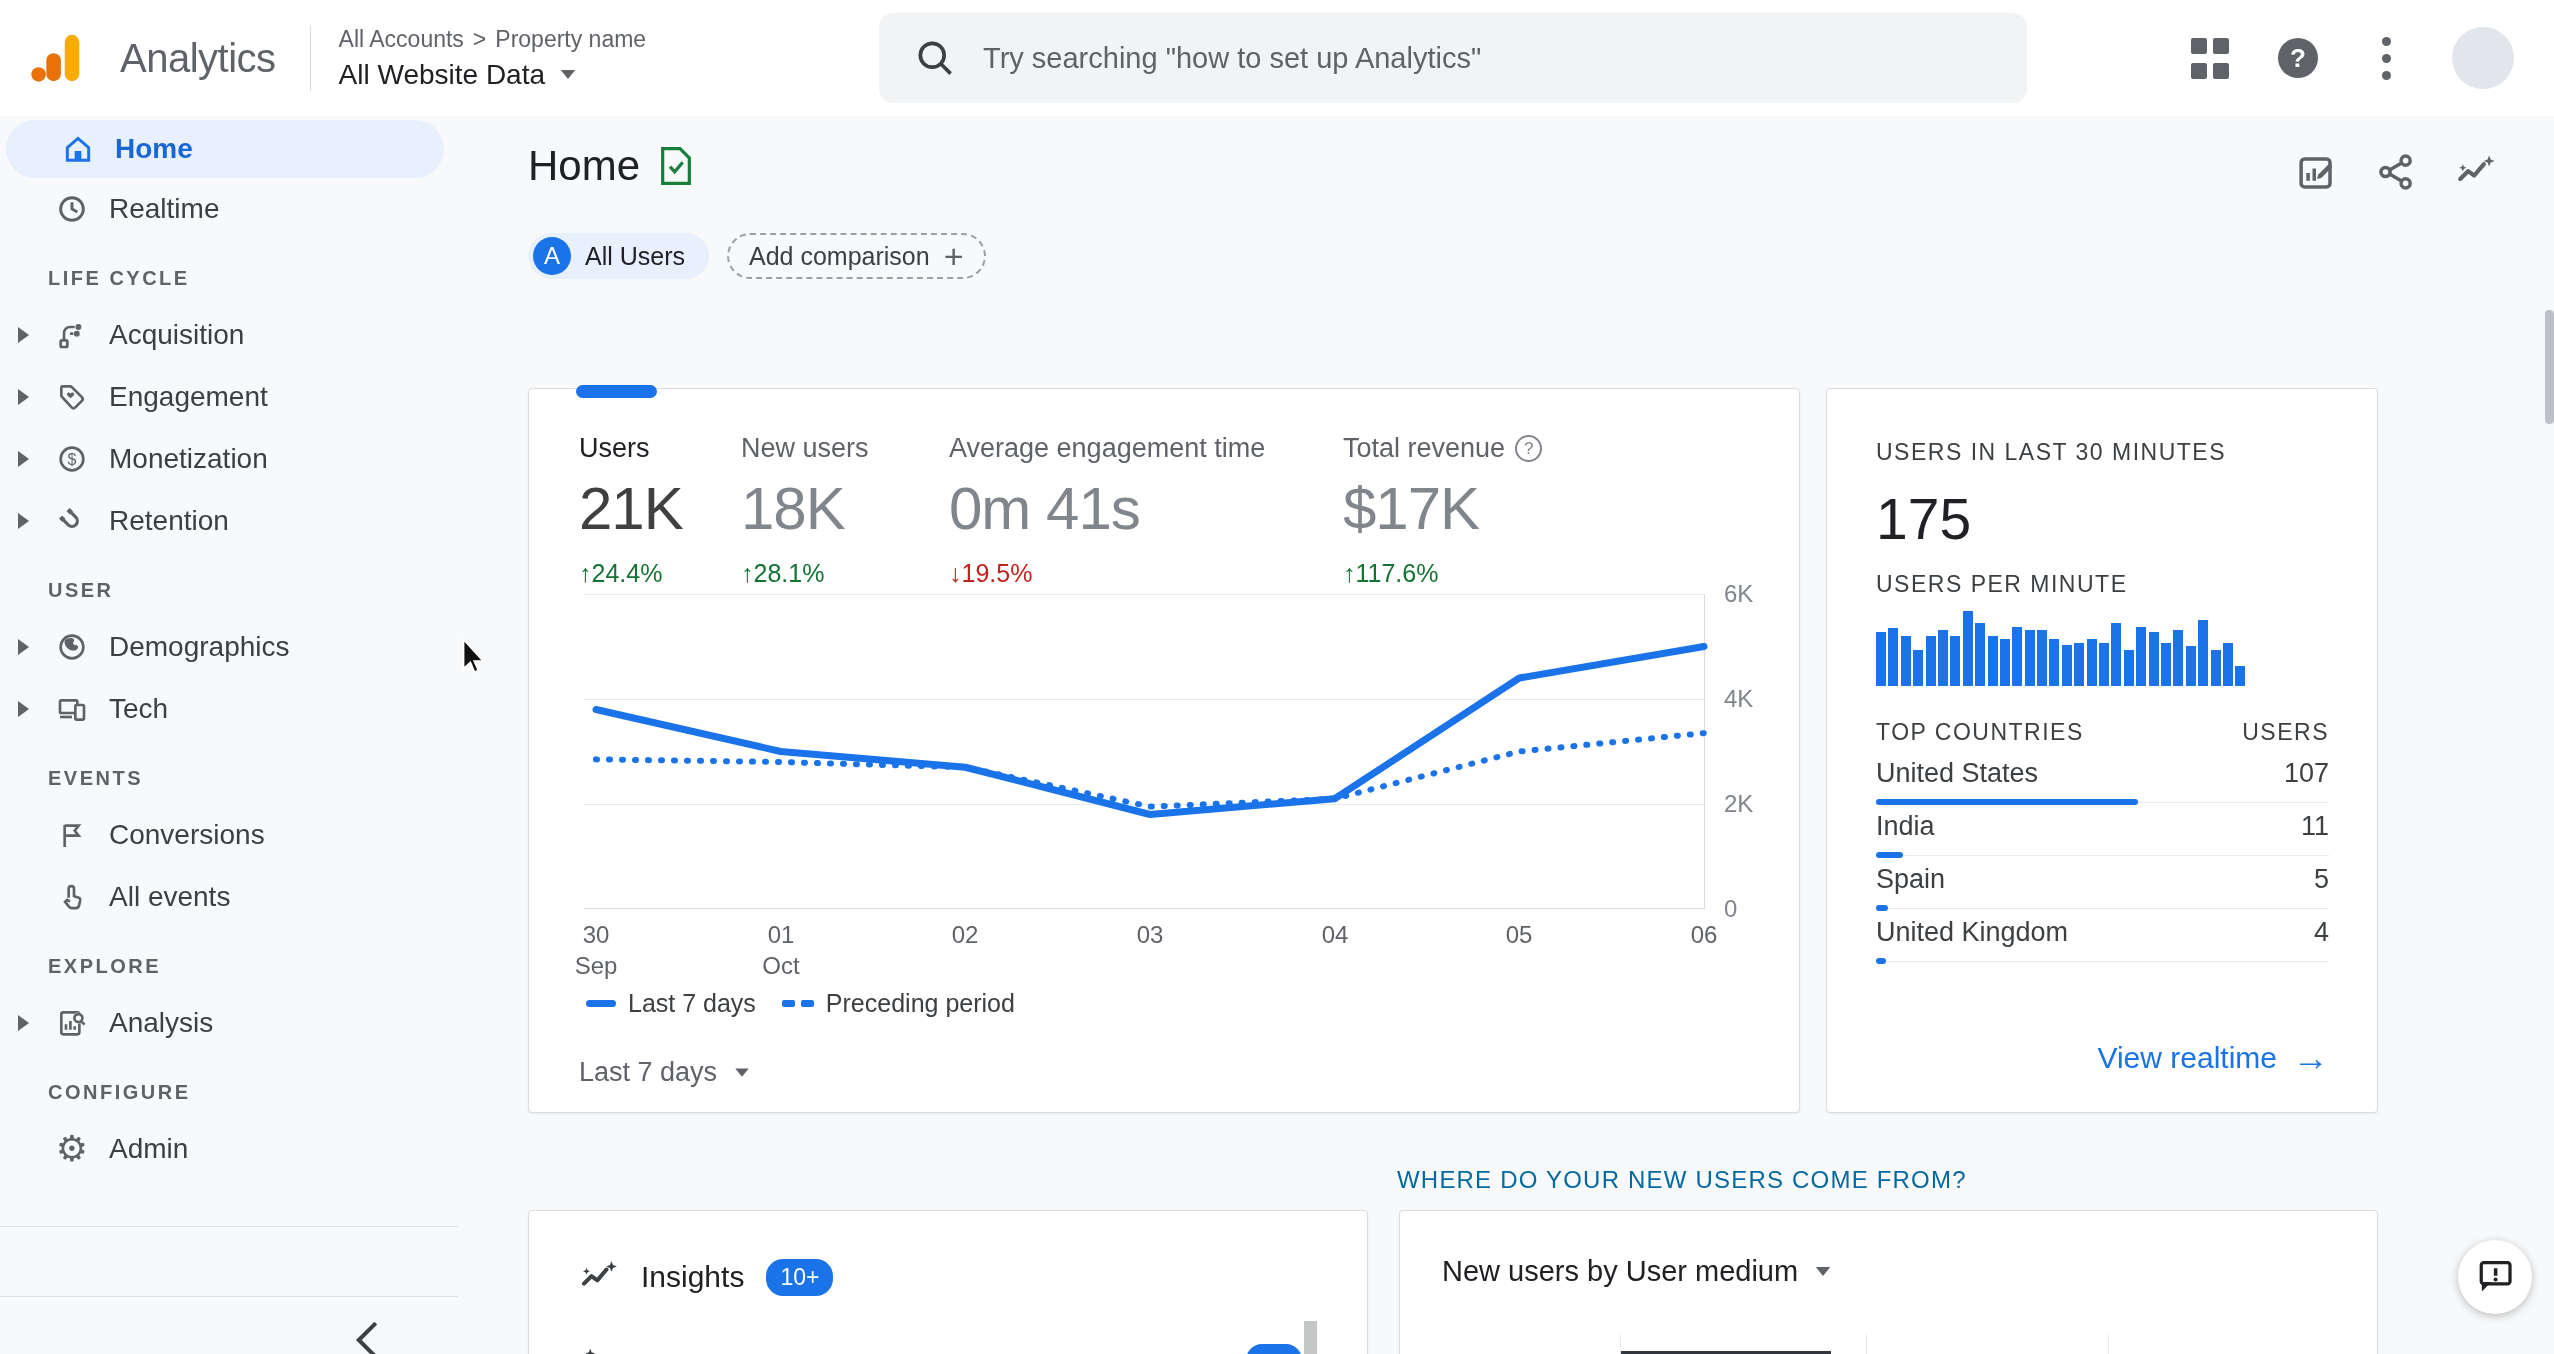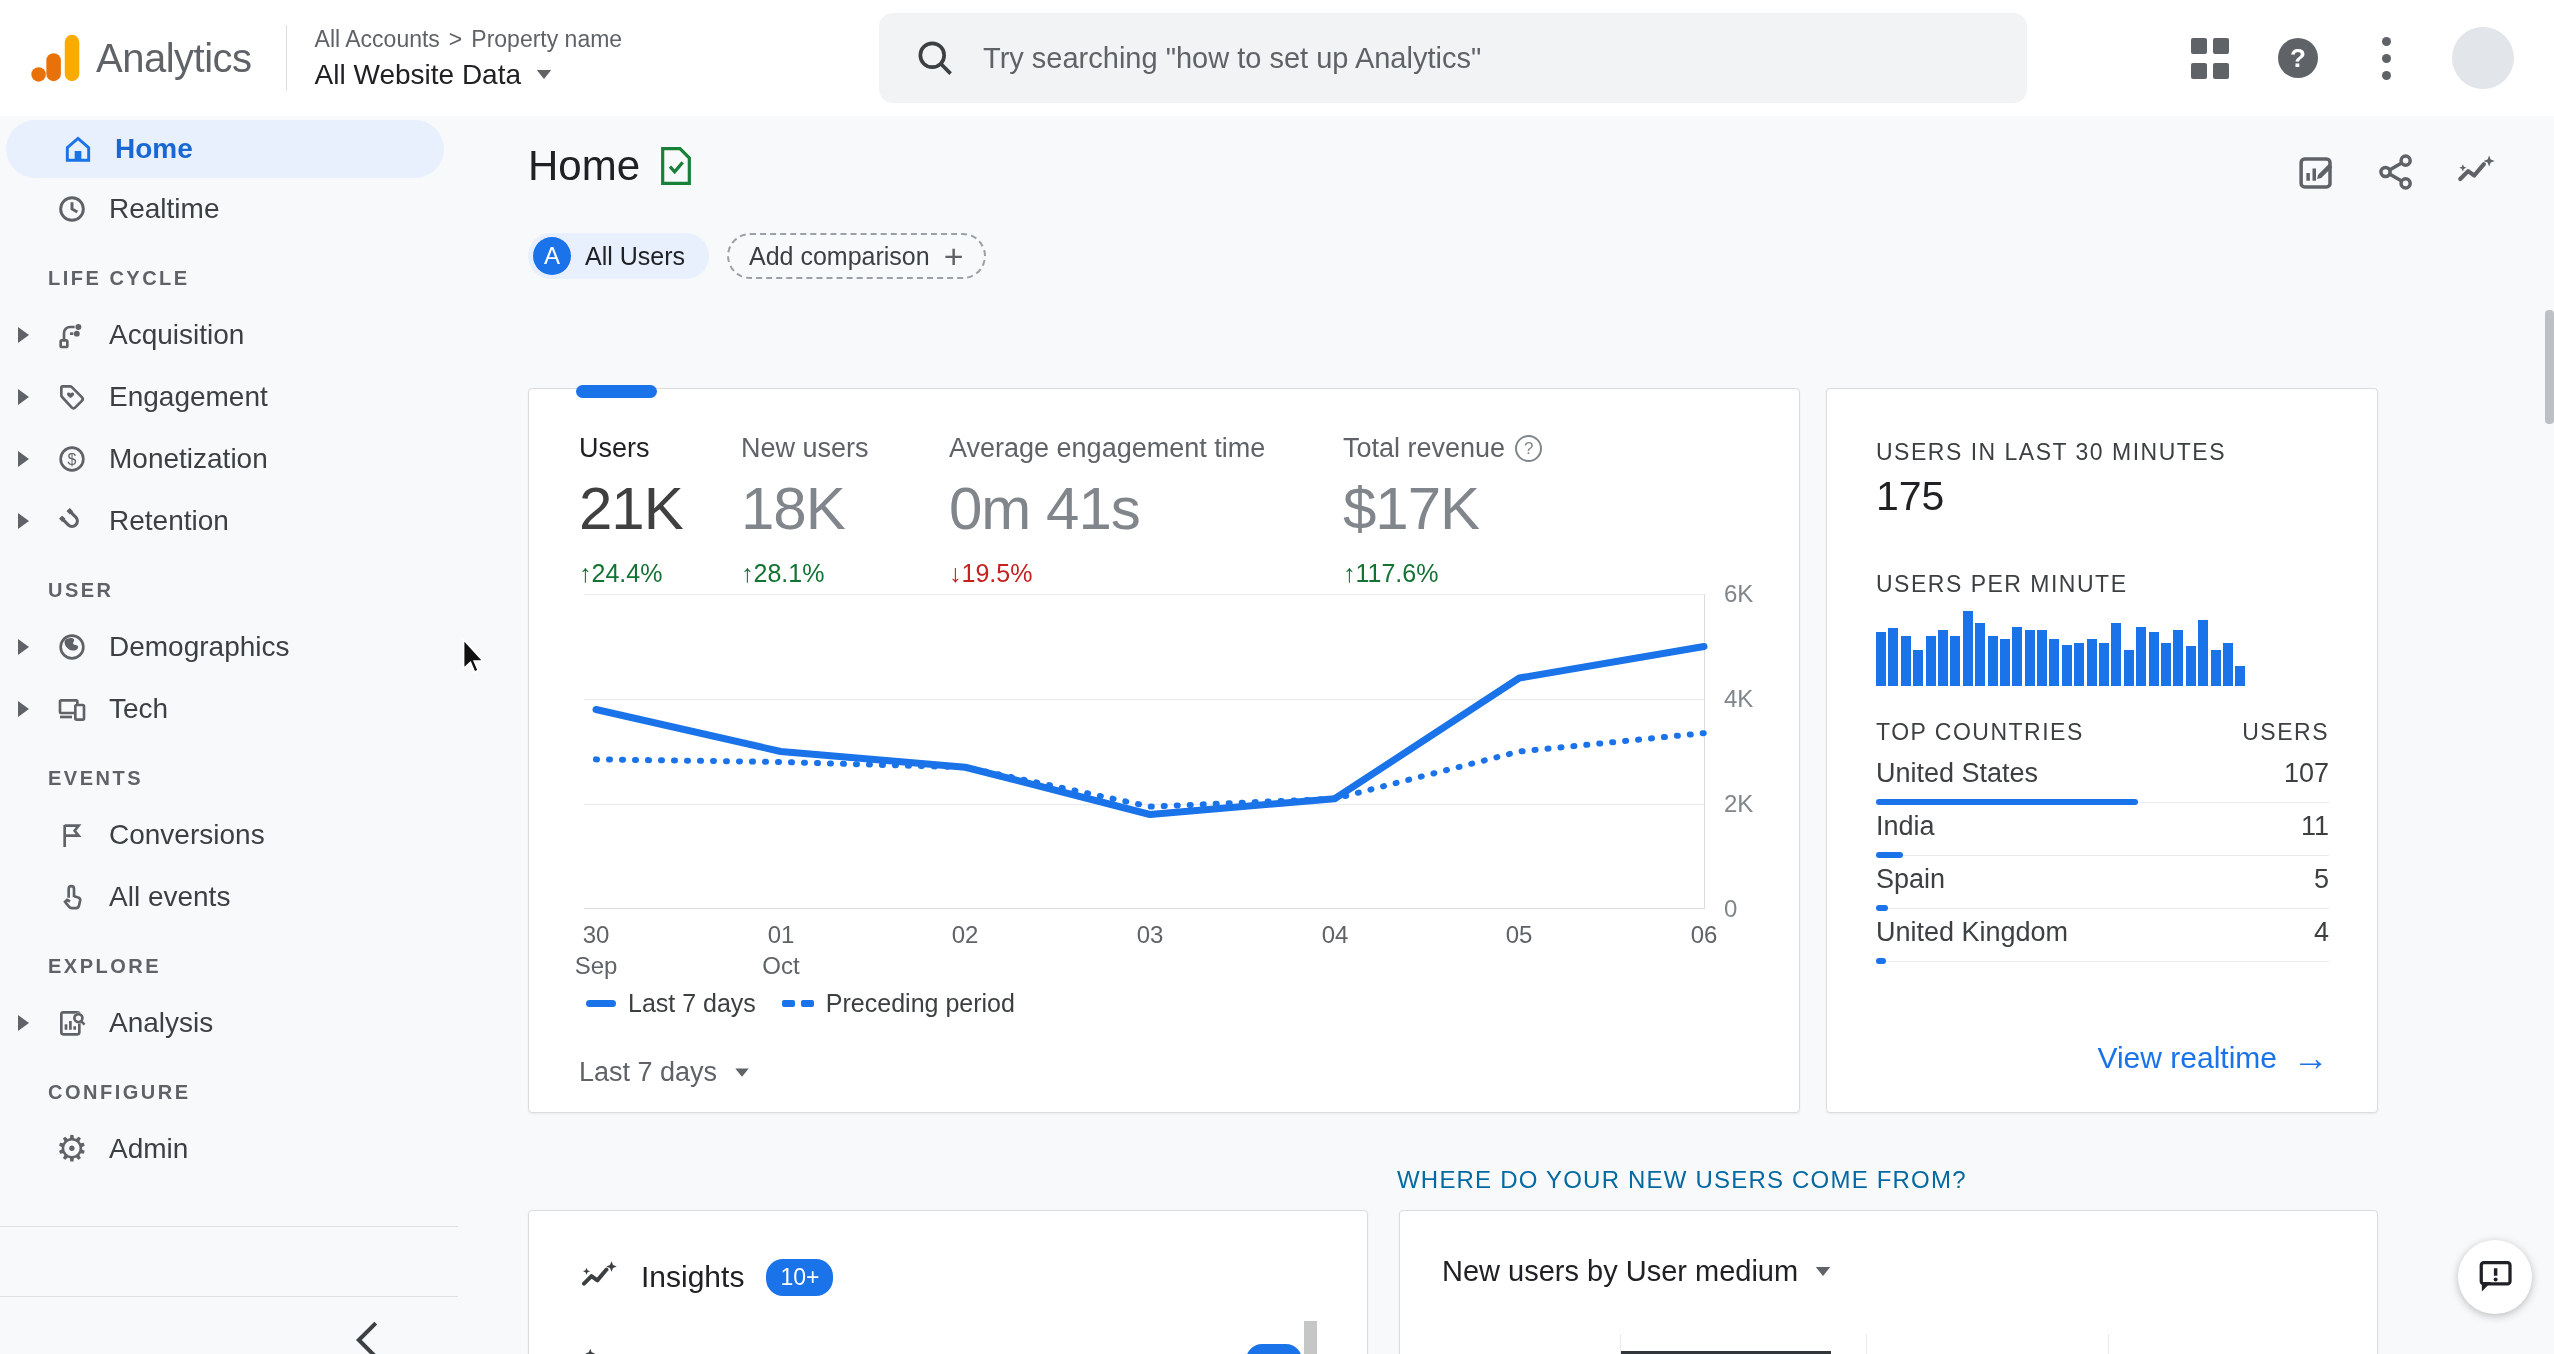--- a/index.html
+++ b/index.html
@@ -3,21 +3,21 @@
 <meta charset="utf-8">
 <style>
   * { margin:0; padding:0; box-sizing:border-box; }
   html,body { width:2554px; height:1354px; overflow:hidden; }
   body { font-family:"Liberation Sans","DejaVu Sans",sans-serif; background:#f8f9fa; color:#202124; }
   #app { position:relative; width:2554px; height:1354px; overflow:hidden; background:#f8f9fa; }
 
   
   .topbar { position:absolute; left:0; top:0; width:2554px; height:116px; background:#ffffff; display:flex; align-items:center; }
   .logo-wrap { display:flex; align-items:center; padding-left:26px; }
-  .logo-text { font-size:40px; color:#5f6368; margin-left:8px; letter-spacing:-0.5px; }
+  .logo-text { font-size:40px; color:#5f6368; margin-left:32px; letter-spacing:-0.5px; }
   .tb-divider { width:1px; height:66px; background:#dadce0; margin:0 28px 0 34px; }
   .crumb-block { display:flex; flex-direction:column; justify-content:center; gap:6px; }
   .crumb-row { font-size:23px; color:#5f6368; display:flex; gap:9px; align-items:center; }
   .prop-row { font-size:28px; color:#202124; display:flex; align-items:center; gap:14px; }
   .caret-down { width:0; height:0; border-left:9px solid transparent; border-right:9px solid transparent; border-top:11px solid #5f6368; }
   .search-box { position:absolute; left:879px; top:13px; width:1148px; height:90px; background:#f1f3f4; border-radius:14px; display:flex; align-items:center; padding-left:34px; }
   .search-box input { border:none; outline:none; background:transparent; font-size:29px; color:#202124; width:900px; margin-left:26px; font-family:inherit; }
   .search-box input::placeholder { color:#5f6368; }
   .tb-icons { position:absolute; right:0; top:0; height:116px; display:flex; align-items:center; gap:44px; padding-right:40px; }
   .tb-icon { width:44px; height:44px; display:flex; align-items:center; justify-content:center; cursor:pointer; }
@@ -75,21 +75,21 @@
   .legend { position:absolute; left:57px; top:600px; display:flex; align-items:center; gap:26px; font-size:25px; color:#3c4043; }
   .sw-solid { width:30px; height:7px; border-radius:4px; background:#1a73e8; }
   .sw-dots { display:flex; gap:6px; }
   .sw-dots span { width:13px; height:7px; border-radius:2px; background:#1a73e8; }
   .leg-item { display:flex; align-items:center; gap:12px; }
   .period-sel { position:absolute; left:50px; top:668px; display:flex; align-items:center; gap:16px; font-size:27px; color:#5f6368; cursor:pointer; }
 
   .card-realtime { left:1826px; top:388px; width:552px; height:725px; }
   .rt-pad { position:absolute; left:49px; right:48px; }
   .rt-title { top:50px; font-size:23px; color:#3c4043; letter-spacing:1.5px; }
-  .rt-value { top:84px; font-size:41px; color:#202124; }
+  .rt-value { top:97px; font-size:57px; color:#202124; }
   .rt-pml { top:182px; font-size:23px; color:#3c4043; letter-spacing:1.5px; }
   .rt-bars { top:210px; height:87px; display:flex; align-items:flex-end; gap:2.4px; }
   .rt-bar { width:10px; background:#1a73e8; }
   .rt-thead { top:330px; display:flex; justify-content:space-between; font-size:23px; color:#3c4043; letter-spacing:1.5px; }
   .rt-rows { top:363px; }
   .c-row { height:53px; position:relative; }
   .c-line1 { display:flex; justify-content:space-between; font-size:27px; color:#3c4043; padding-top:6px; }
   .c-track { position:absolute; left:0; right:0; bottom:0; height:6px; }
   .c-track .base { position:absolute; left:0; right:0; bottom:2px; height:1px; background:#e8eaed; }
   .c-bar { position:absolute; left:0; bottom:0; height:6px; background:#1a73e8; border-radius:3px; }

